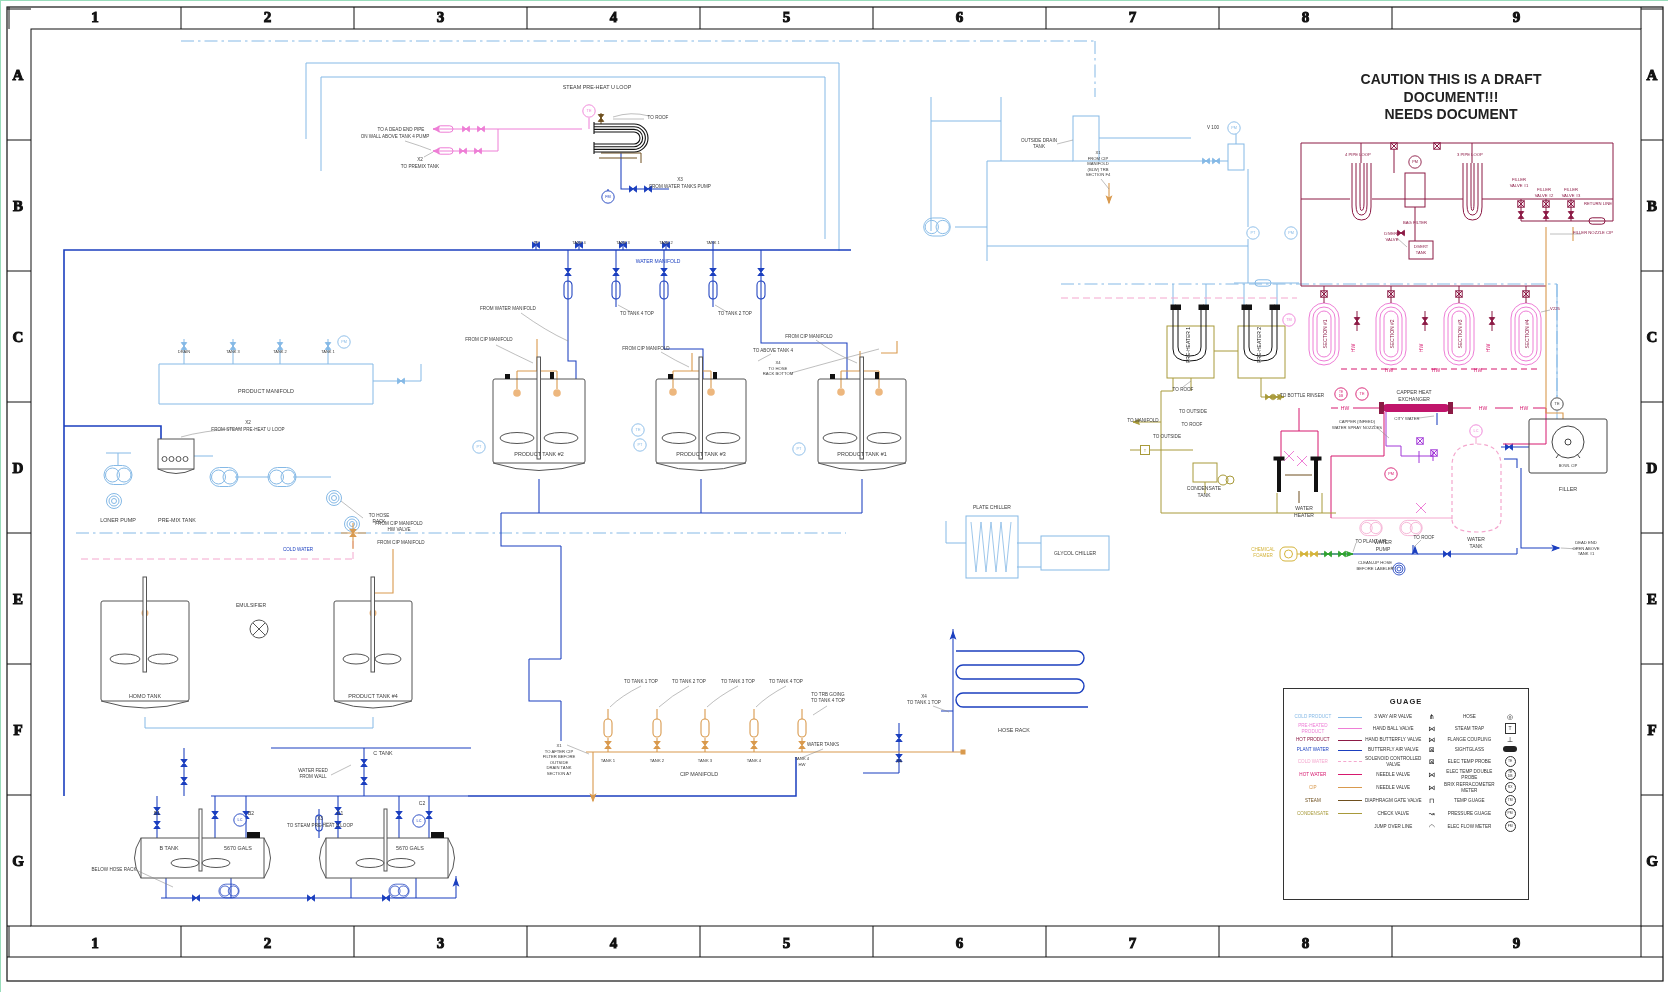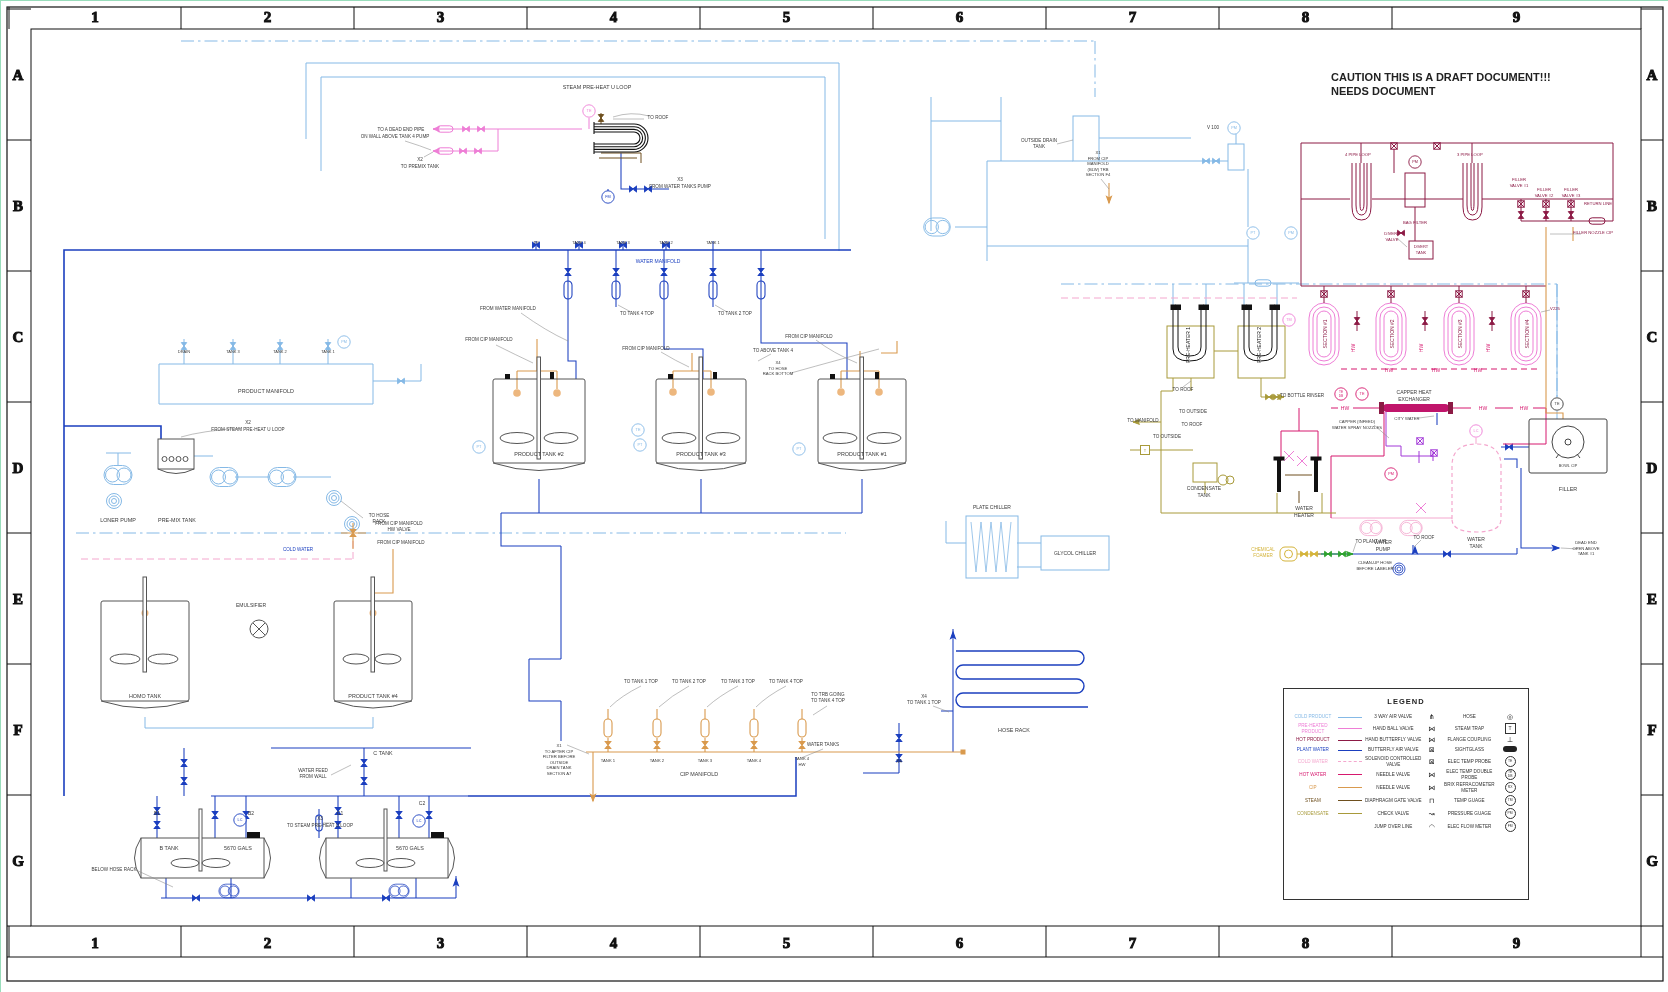--- a/index.html
+++ b/index.html
@@ -1,18 +1,18 @@
 <!DOCTYPE html>
 <html><head>
 <meta charset="utf-8">
 <style>
   html,body{margin:0;padding:0;background:#e8e8e8;}
   #sheet{position:relative;width:1668px;height:992px;background:#ffffff;font-family:"Liberation Sans",sans-serif;overflow:hidden;border:1px solid #9db;}
   #diagram{position:absolute;left:0;top:0;}
-  #caution{position:absolute;left:1330px;top:70px;width:240px;text-align:left;font-size:11px;font-weight:bold;color:#222;line-height:1.25;}
+  #caution{position:absolute;left:1330px;top:70px;width:240px;text-align:center;font-size:14px;font-weight:bold;color:#222;line-height:1.25;}
   #legend{position:absolute;left:1282px;top:687px;width:246px;height:212px;border:1.5px solid #333;background:#fff;box-sizing:border-box;padding:4px 6px 2px 6px;}
   #legend .ttl{text-align:center;font-size:7.5px;font-weight:bold;letter-spacing:1px;color:#222;margin:4px 0 6px 0;}
   #legend table{border-collapse: collapse;width:100%;}
   #legend td{font-size:4.6px;line-height:1.15;text-align:center;vertical-align:middle;padding:1px 1px;color:#333;}
   #legend td.ll{width:44px;} #legend td.sw{width:26px;} #legend td.vl{width:58px;} #legend td.vg{width:16px;font-size:7px;color:#111;}
   #legend td.sl{width:56px;} #legend td.sg2{width:22px;}
   .swatch{display:inline-block;width:24px;border-top:1.6px solid #000;vertical-align:middle;}
   .swatch.dash{border-top-style:dashed;}
   .lgc{display:inline-block;width:11px;height:11px;border:1px solid #333;border-radius:50%;font-size:3.4px;line-height:1;color:#333;text-align:center;padding-top:0px;box-sizing:border-box;display:inline-flex;align-items:center;justify-content:center;}
   .lgbox{display:inline-block;width:9px;height:9px;border:1px solid #333;font-size:5px;line-height:9px;text-align:center;color:#333;}
@@ -660,21 +660,21 @@
         </g>
       </g>
 </svg>
 
 <div id="caution">
   <div>CAUTION THIS IS A DRAFT DOCUMENT!!!</div>
   <div>NEEDS DOCUMENT</div>
 </div>
 
 <div id="legend">
-  <div class="ttl">LEGEND</div>
+  <div class="ttl">GUAGE</div>
   <table>
         <tbody id="legend-body">
           <tr>
             <td class="ll" style="color: rgb(133, 185, 230);">COLD PRODUCT</td>
             <td class="sw"><span class="swatch" style="border-top-color: rgb(133, 185, 230);"></span></td>
             <td class="vl">3 WAY AIR VALVE</td>
             <td class="vg">⋔</td>
             <td class="sl">HOSE</td>
             <td class="sg2" style="font-size: 7px; color: rgb(17, 17, 17);">◎</td>
           </tr>

